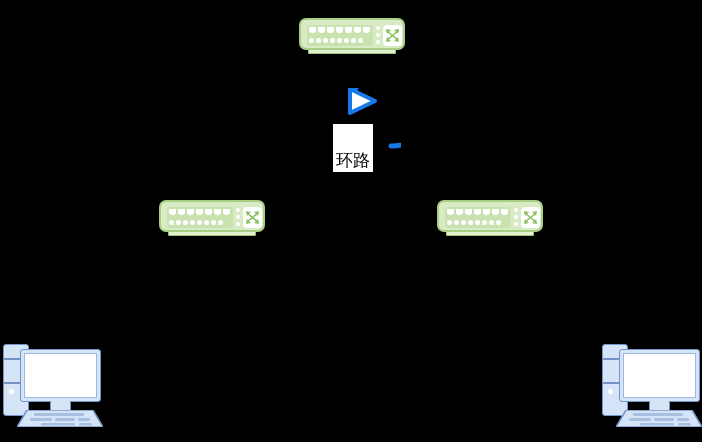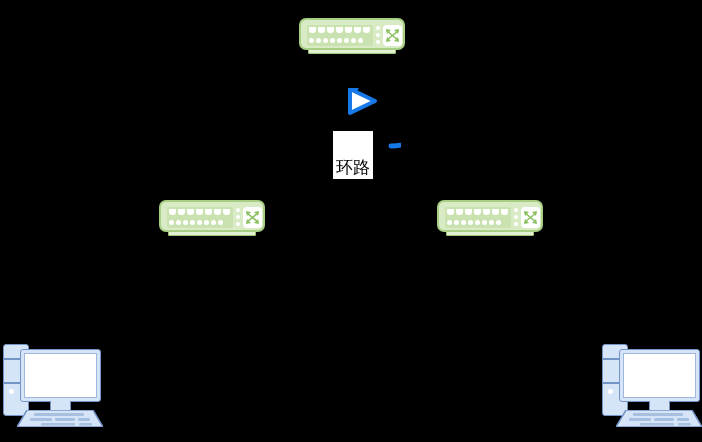--- a/index.html
+++ b/index.html
@@ -112,21 +112,21 @@
     height: 98px;
   }
   .loop svg {
     position: absolute;
     left: 0;
     top: 0;
   }
   .loop-label {
     position: absolute;
     left: 28px;
-    top: 43px;
+    top: 36px;
     width: 40px;
     height: 48px;
     background: #ffffff;
     display: flex;
     align-items: flex-end;
     justify-content: center;
     color: #000000;
     font-size: 17px;
     line-height: 1.15;
     letter-spacing: 0px;

